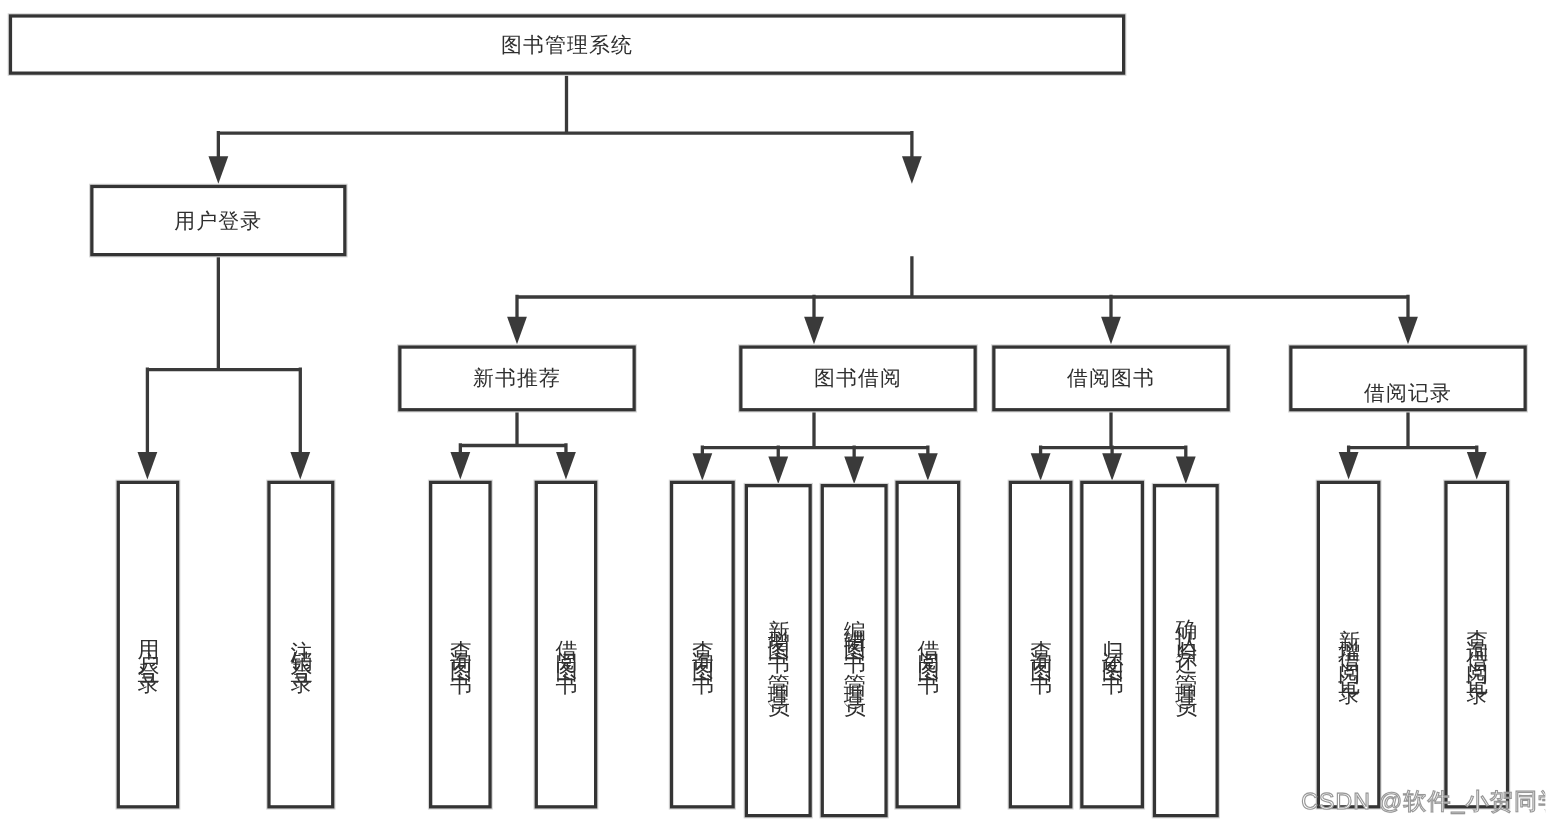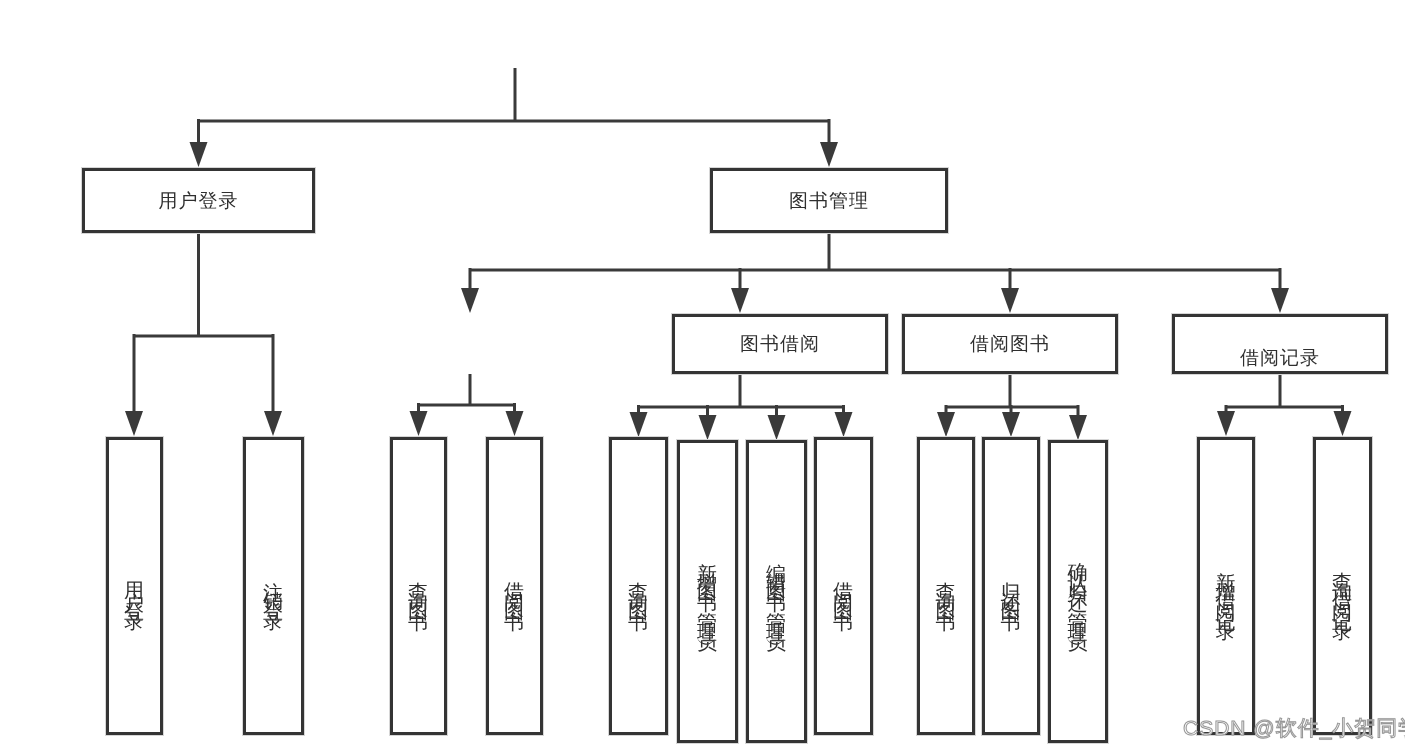--- a/index.html
+++ b/index.html
@@ -100,28 +100,31 @@
       <polygon points="767.5,415 785.5,415 776.5,440"></polygon>
       <polygon points="834.5,412 852.5,412 843.5,437"></polygon>
       <polygon points="937,412 955,412 946,437"></polygon>
       <polygon points="1002,412 1020,412 1011,437"></polygon>
       <polygon points="1069,415 1087,415 1078,440"></polygon>
       <polygon points="1217,411 1235,411 1226,436"></polygon>
       <polygon points="1333.5,411 1351.5,411 1342.5,436"></polygon>
     </g>
   </svg>
 
+  <div class="box hbox" id="n-root">
+    <span>图书管理系统</span>
+  </div>
 
   <div class="box hbox" id="n-login">
     <span>用户登录</span>
   </div>
-  <div class="box hbox" id="n-mgmt">
-    <span>图书管理</span>
+
+  <div class="box hbox" id="n-l3-0">
+    <span>新书推荐</span>
   </div>
-
   <div class="box hbox" id="n-l3-1">
     <span>图书借阅</span>
   </div>
   <div class="box hbox" id="n-l3-2">
     <span>借阅图书</span>
   </div>
   <div class="box hbox" id="n-l3-3">
     <span>借阅记录</span>
   </div>
 

